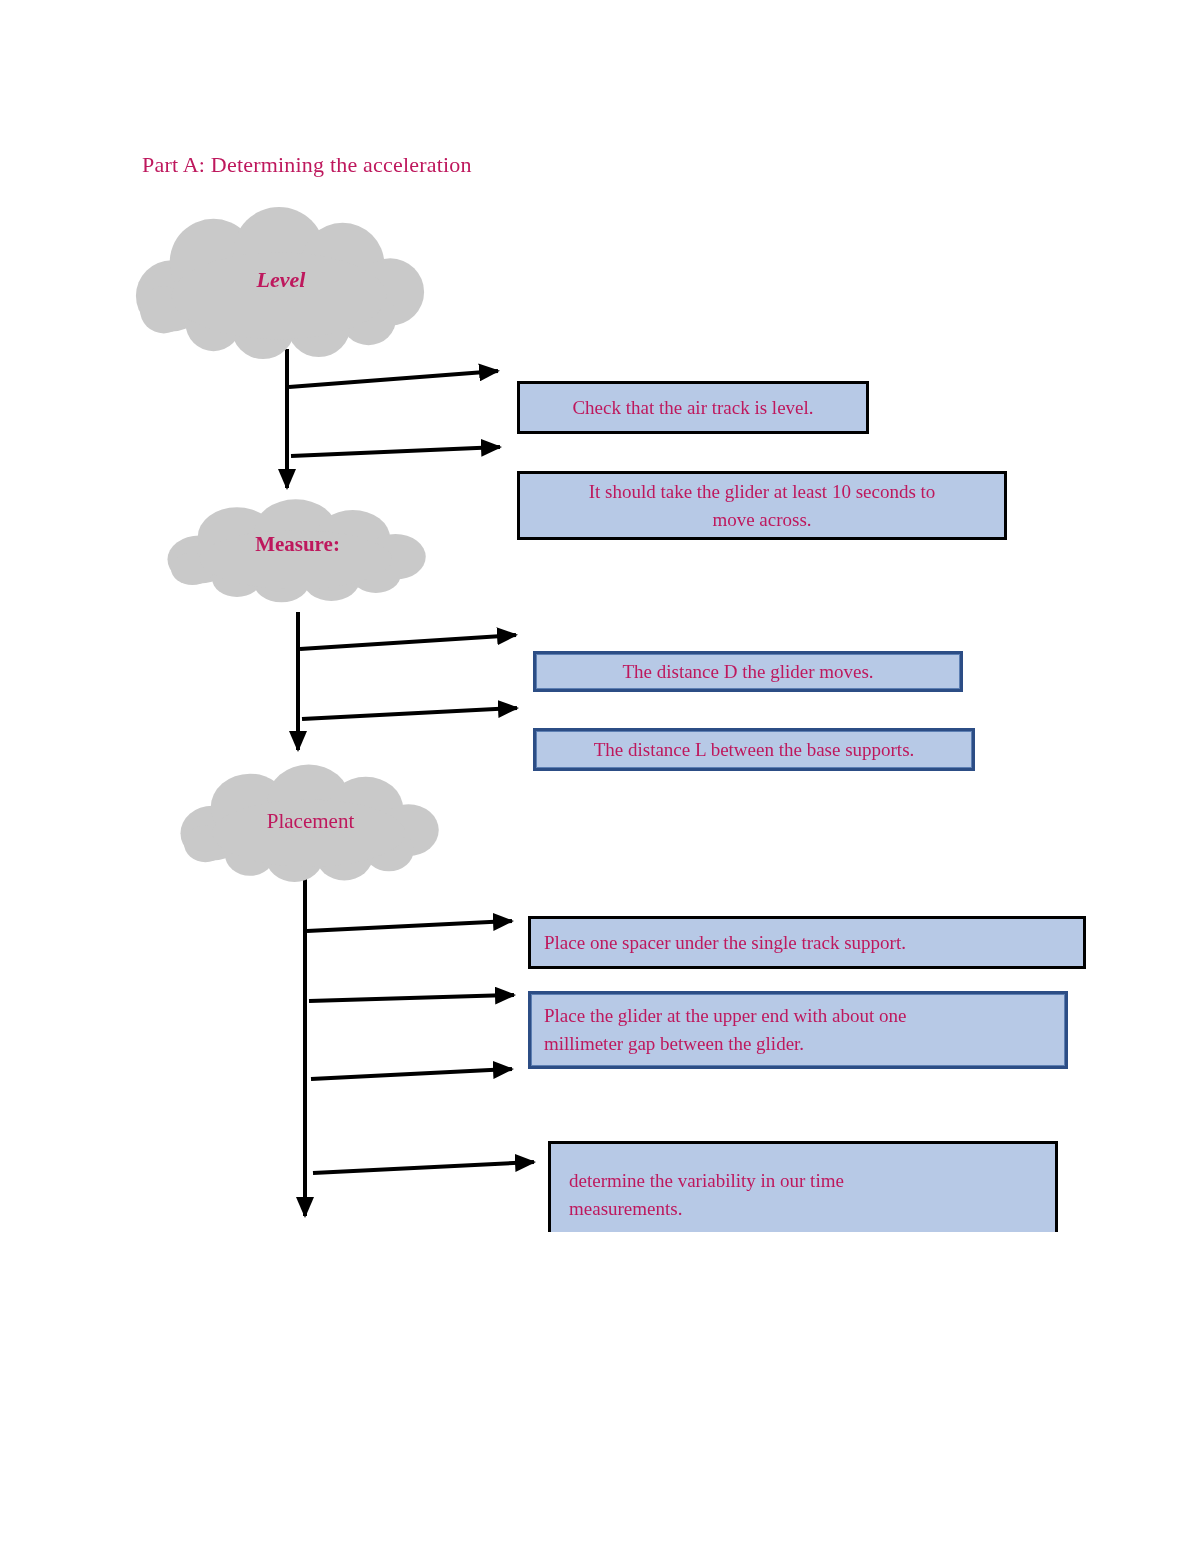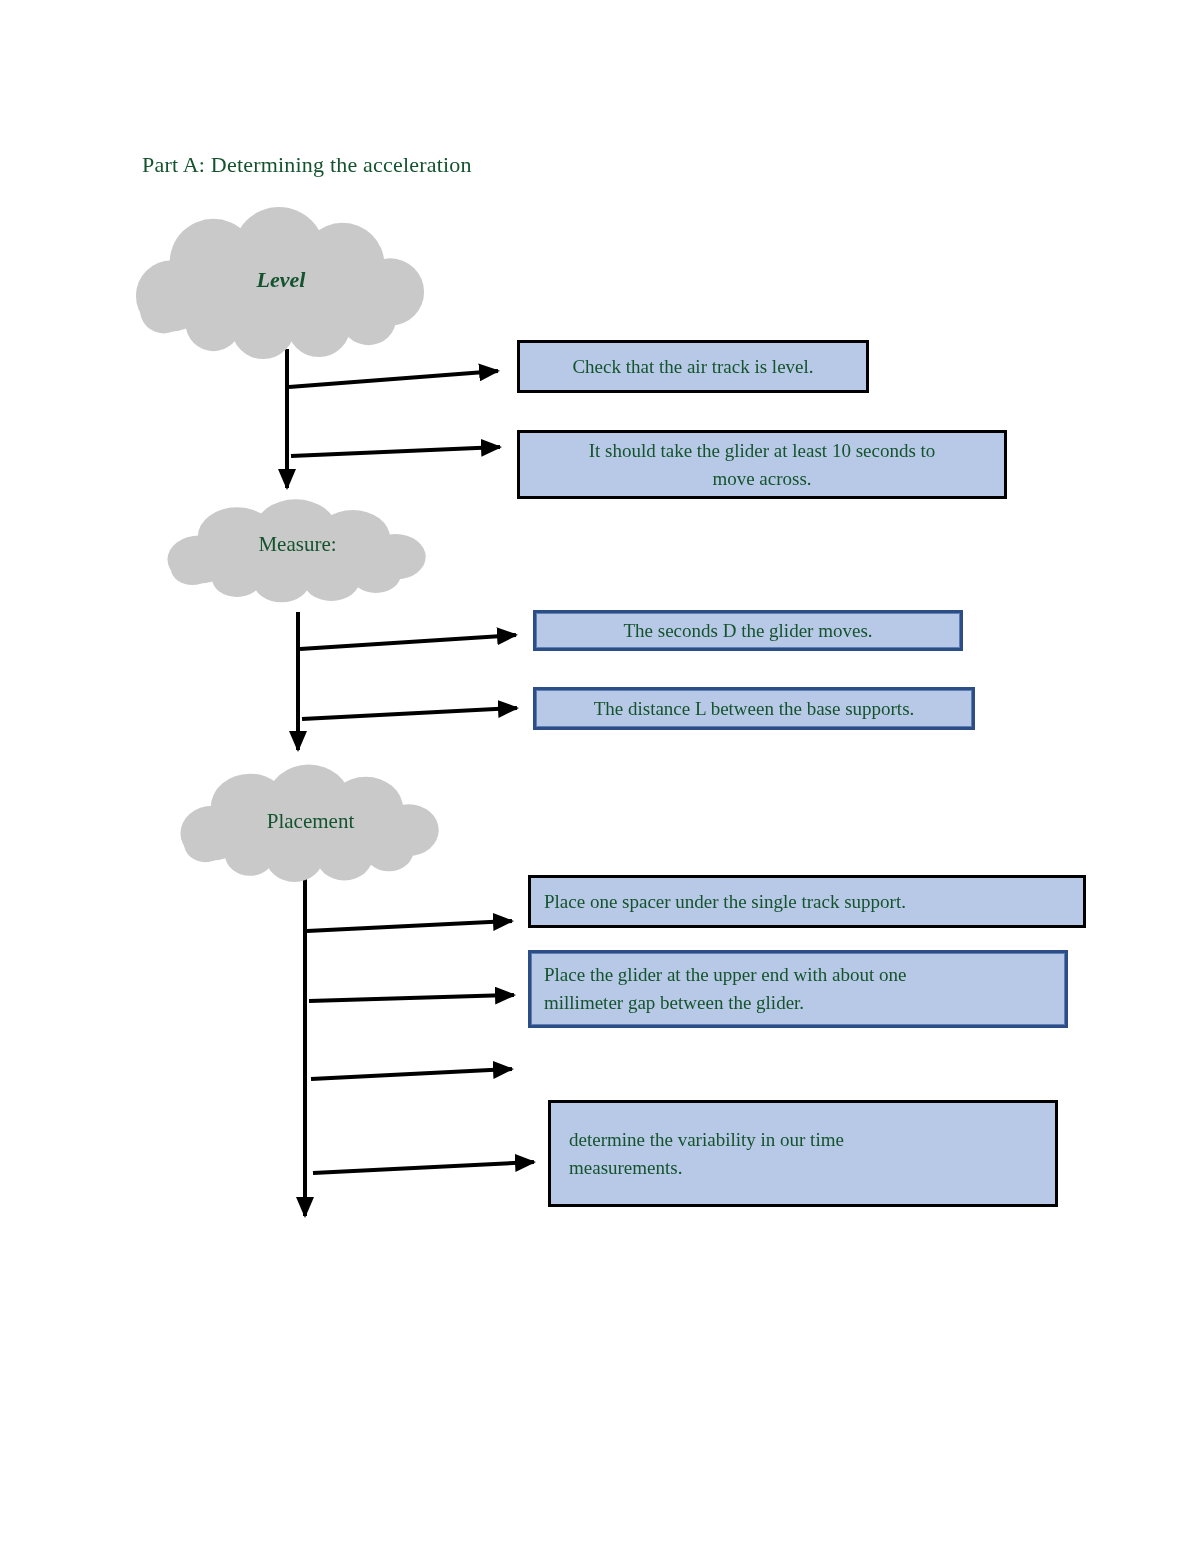--- a/index.html
+++ b/index.html
@@ -2,21 +2,21 @@
 <html><head>
 <meta charset="utf-8">
 <style>
   html, body { margin: 0; padding: 0; background: #ffffff; }
   #page {
     position: relative;
     width: 1200px;
     height: 1232px;
     background: #ffffff;
     font-family: "Liberation Serif", serif;
-    color: #14532d;
+    color: #be185d;
     overflow: hidden;
   }
   #doc-title {
     position: absolute;
     left: 142px;
     top: 152px;
     font-size: 22px;
     letter-spacing: 0.2px;
   }
   
@@ -33,35 +33,36 @@
     left: 0; right: 0; top: 0; bottom: 0;
     display: flex;
     align-items: center;
     justify-content: center;
     font-size: 21px;
     white-space: nowrap;
   }
   .cloud-level      { left: 122px; top: 205px; width: 318px; height: 158px; font-style: italic; }
   .cloud-level .cloud-label { font-weight: bold; font-size: 22px; padding-bottom: 8px; }
   .cloud-measure    { left: 155px; top: 498px; width: 285px; height: 107px; }
-  .cloud-measure .cloud-label { padding-bottom: 14px; }
+  .cloud-measure .cloud-label { padding-bottom: 14px; font-weight: bold; }
   .cloud-placement  { left: 168px; top: 763px; width: 285px; height: 122px; }
   .cloud-placement .cloud-label { padding-bottom: 6px; }
   .cloud-end        { left: 170px; top: 1232px; width: 313px; height: 172px; }
   .cloud-end .cloud-label { padding-bottom: 22px; }
   
   .fbox {
     position: absolute;
     box-sizing: border-box;
     background: #b7c9e6;
     display: flex;
     align-items: center;
     font-size: 19px;
     line-height: 1.45;
     white-space: pre-line;
+    margin-top: 41px;
   }
   .fbox.border-black { border: 3px solid #000000; }
   .fbox.border-blue  { border: 3px solid #2c4d85; box-shadow: inset 0 0 0 1px #5d7fb3; }
   .fbox.align-center { justify-content: center; text-align: center; }
   .fbox.align-left   { justify-content: flex-start; text-align: left; }
   .box-check  { left: 517px; top: 340px; width: 352px; height: 53px; }
   .box-ten    { left: 517px; top: 430px; width: 490px; height: 69px; }
   .box-dd     { left: 533px; top: 610px; width: 430px; height: 41px; }
   .box-dl     { left: 533px; top: 687px; width: 442px; height: 43px; }
   .box-spacer { left: 528px; top: 875px; width: 558px; height: 53px; padding: 0 13px; }
@@ -180,21 +181,21 @@
       </g>
     </svg>
     <div class="cloud-label">End of Place A</div>
   </div>
 
   <div class="fbox border-black align-center box-check">Check that the air track is level.</div>
 
   <div class="fbox border-black align-center box-ten">It should take the glider at least 10 seconds to
 move across.</div>
 
-  <div class="fbox border-blue align-center box-dd">The seconds D the glider moves.</div>
+  <div class="fbox border-blue align-center box-dd">The distance D the glider moves.</div>
 
   <div class="fbox border-blue align-center box-dl">The distance L between the base supports.</div>
 
   <div class="fbox border-black align-left box-spacer">Place one spacer under the single track support.</div>
 
   <div class="fbox border-blue align-left box-glider">Place the glider at the upper end with about one
 millimeter gap between the glider.</div>
 
 
   <div class="fbox border-black align-left box-var">determine the variability in our time

